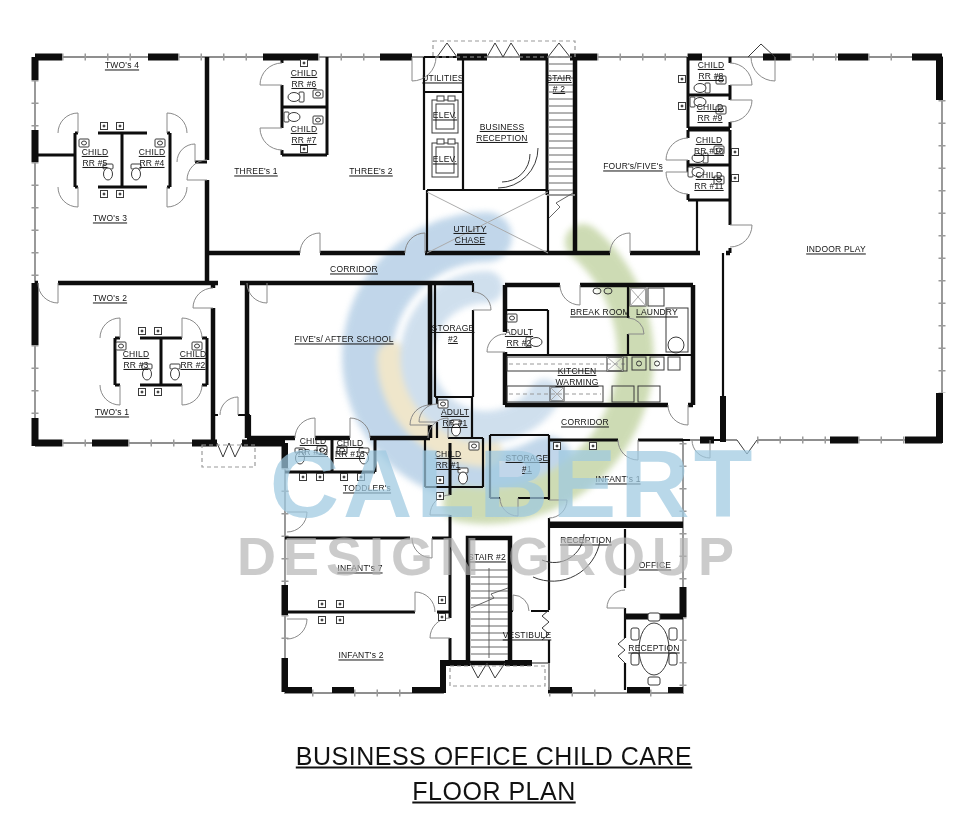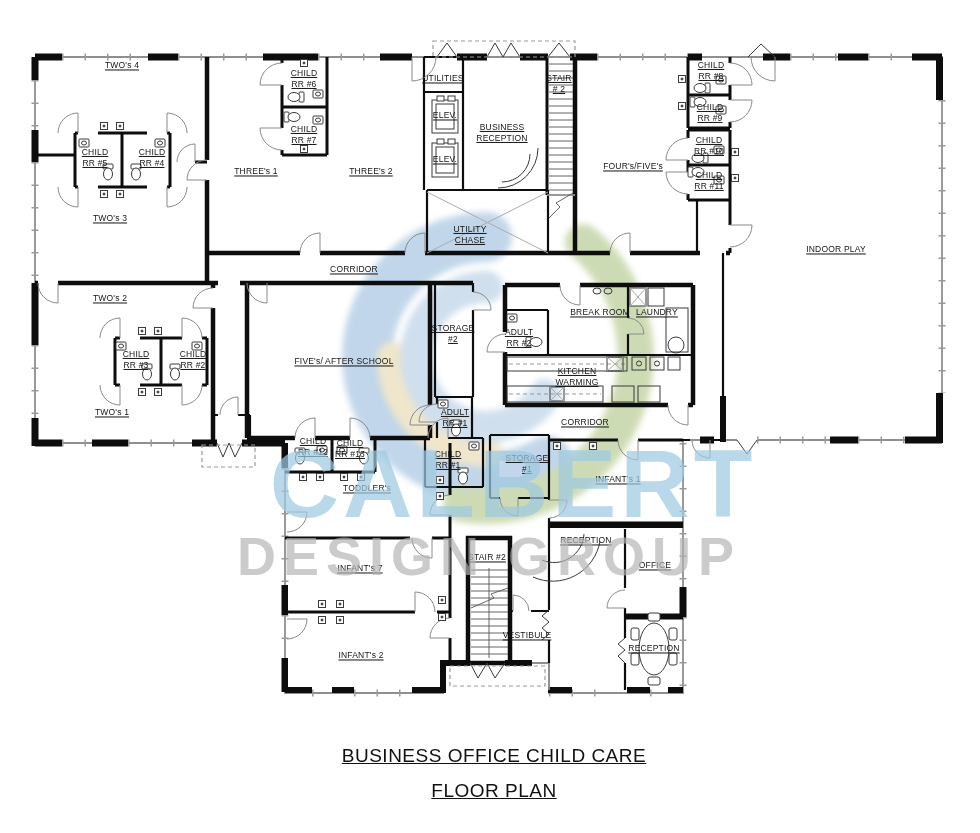--- a/index.html
+++ b/index.html
@@ -24,21 +24,21 @@
        color:#141414;text-decoration:underline;text-align:center;white-space:pre;
        letter-spacing:.2px;pointer-events:none;}
   
   .wm1{position:absolute;left:481px;top:484px;transform:translate(-50%,-50%);
        font-weight:bold;font-size:96px;letter-spacing:4px;color:rgba(158,201,224,.72);
        white-space:pre;pointer-events:none;margin-left:32px;}
   .wm2{position:absolute;left:489px;top:556px;transform:translate(-50%,-50%);
        font-weight:bold;font-size:54px;letter-spacing:7px;color:rgba(178,178,178,.68);
        white-space:pre;pointer-events:none;}
   
-  .t1,.t2{position:absolute;left:494px;transform:translate(-50%,-50%);font-size:19px;
+  .t1,.t2{position:absolute;left:494px;transform:translate(-50%,-50%);font-size:25px;
        color:#111;text-decoration:underline;letter-spacing:.5px;white-space:pre;}
   .t1{top:756px;} .t2{top:791px;text-align:right;}
 </style>
 </head>
 <body>
 
 <div class="page">
 
 <svg width="980" height="833" viewBox="0 0 980 833">
   <defs>
@@ -423,21 +423,21 @@
   <div class="lbl" style="left:709px;top:181px">CHILD
 RR #11</div>
   <div class="lbl" style="left:836px;top:250px">INDOOR PLAY</div>
   <div class="lbl" style="left:354px;top:270px">CORRIDOR</div>
   <div class="lbl" style="left:110px;top:299px">TWO's 2</div>
   <div class="lbl" style="left:136px;top:360px">CHILD
 RR #3</div>
   <div class="lbl" style="left:193px;top:360px">CHILD
 RR #2</div>
   <div class="lbl" style="left:112px;top:413px">TWO's 1</div>
-  <div class="lbl" style="left:344px;top:362px">FIVE's/ AFTER SCHOOL</div>
+  <div class="lbl" style="left:344px;top:340px">FIVE's/ AFTER SCHOOL</div>
   <div class="lbl" style="left:453px;top:334px">STORAGE
 #2</div>
   <div class="lbl" style="left:519px;top:338px">ADULT
 RR #2</div>
   <div class="lbl" style="left:600px;top:313px">BREAK ROOM</div>
   <div class="lbl" style="left:657px;top:313px">LAUNDRY</div>
   <div class="lbl" style="left:577px;top:377px">KITCHEN
 WARMING</div>
   <div class="lbl" style="left:455px;top:418px">ADULT
 RR #1</div>

